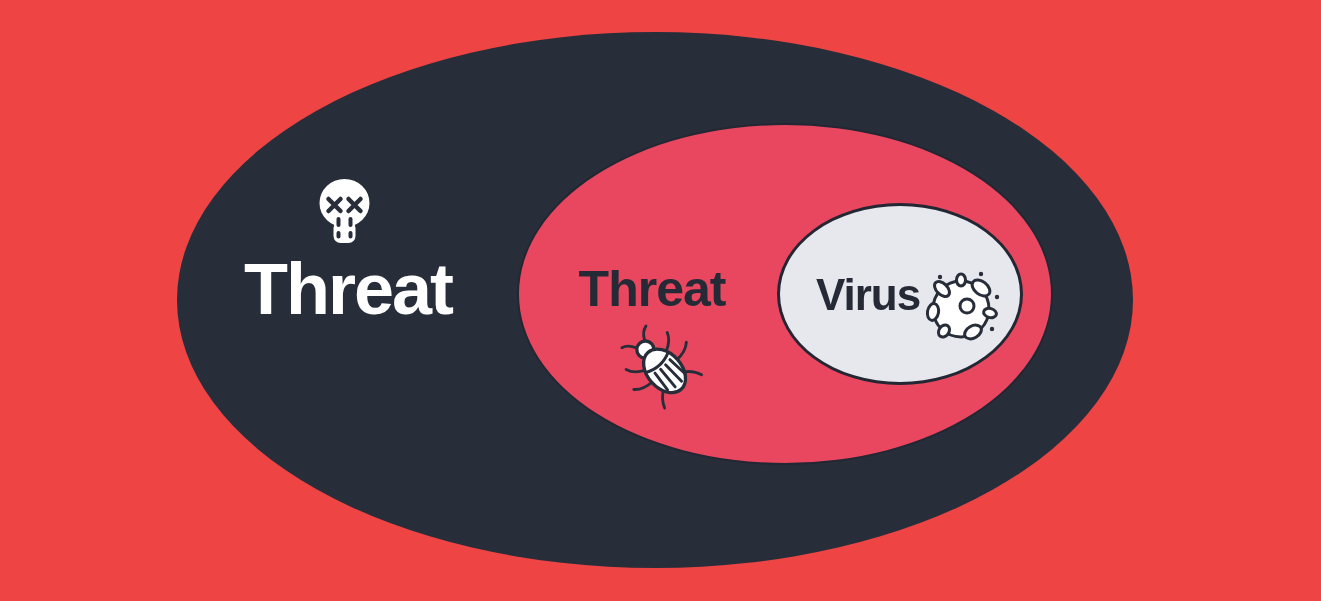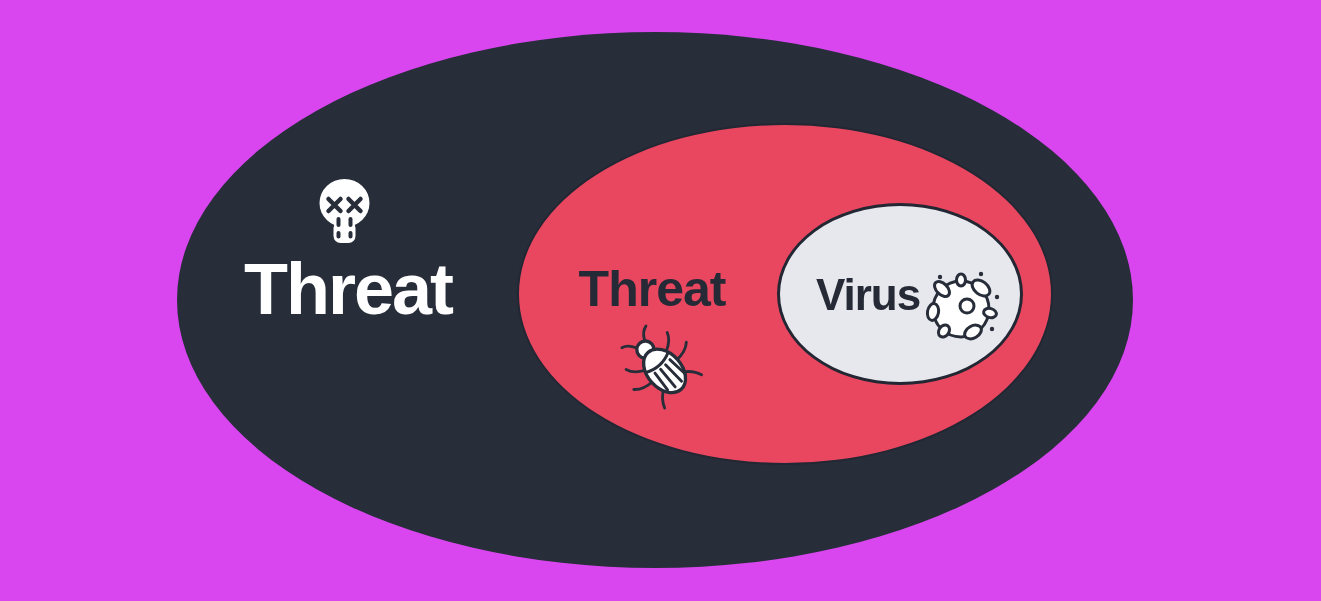--- a/index.html
+++ b/index.html
@@ -4,21 +4,21 @@
 <style>
   html, body { margin: 0; padding: 0; }
   body {
     font-family: "Liberation Sans", sans-serif;
     background: #F7F8FA;
   }
   .stage {
     position: relative;
     width: 1321px;
     height: 601px;
-    background: #d946ef;
+    background: #ef4444;
     overflow: hidden;
   }
   .ellipse {
     position: absolute;
     border-radius: 50%;
     box-sizing: border-box;
   }
   .threat-ellipse {
     left: 177px; top: 32px;
     width: 956px; height: 536px;

